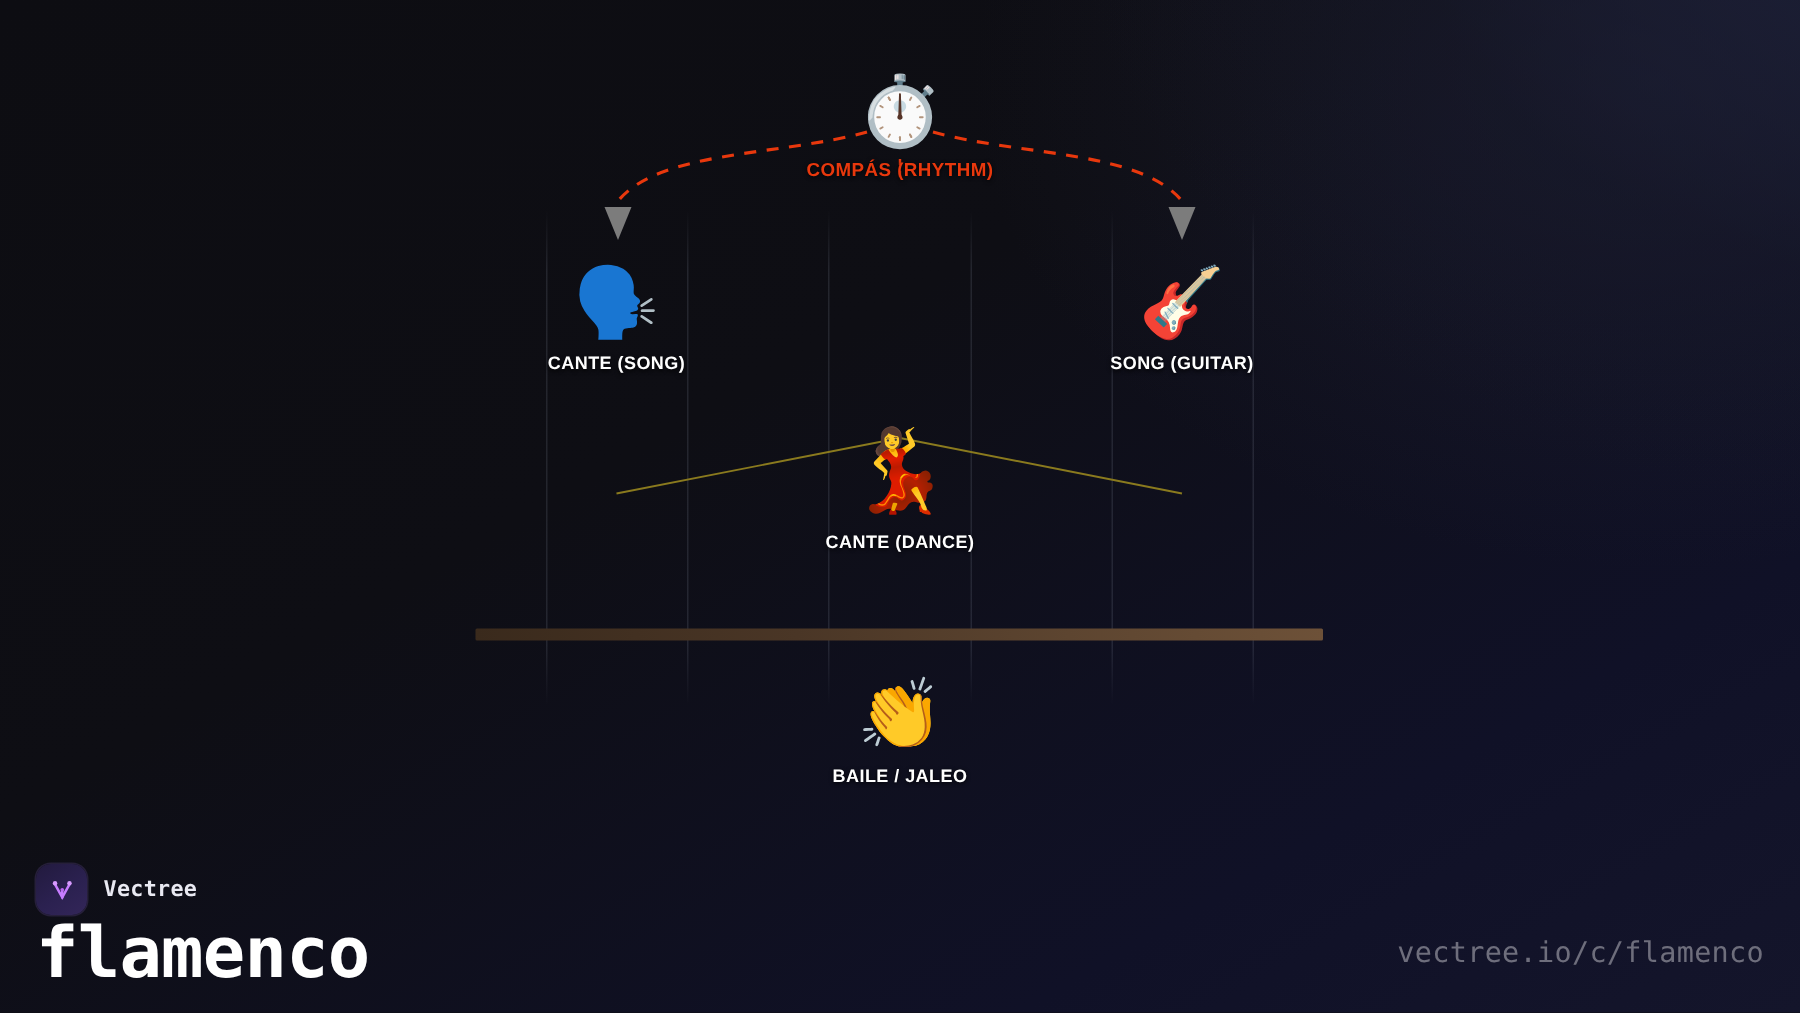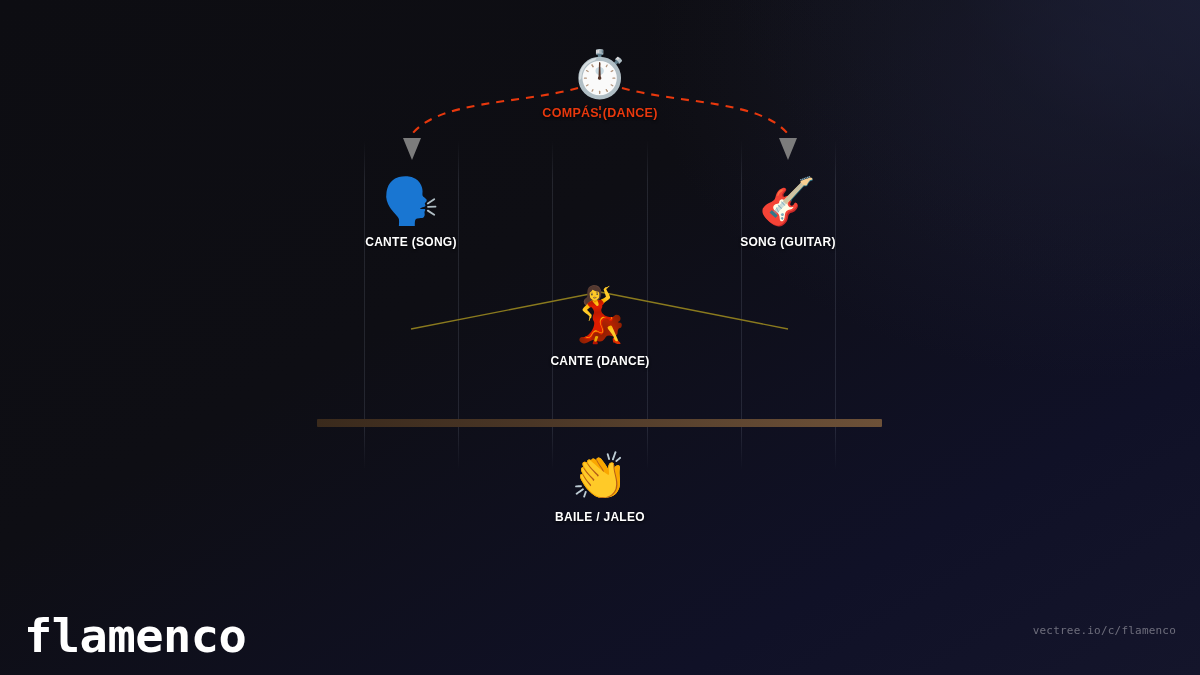--- a/index.html
+++ b/index.html
@@ -127,21 +127,21 @@
     font-size: 47px;
     font-weight: bold;
     color: #ffffff;
     letter-spacing: -0.5px;
   }
   #footer-url {
     position: absolute;
     right: 24px;
     top: 624px;
     font-family: "DejaVu Sans Mono", monospace;
-    font-size: 11px;
+    font-size: 19px;
     color: #6e6e7c;
     letter-spacing: 0.2px;
   }
 </style>
 </head>
 <body>
 
 <div id="stage">
 
   <div class="gridline" style="left:364px;  top:140px; height:330px;"></div>
@@ -164,21 +164,21 @@
 
     <path d="M 411 329 L 600 292" fill="none" stroke="#8a7a1e" stroke-width="1.3"></path>
     <path d="M 600 292 L 788 329" fill="none" stroke="#8a7a1e" stroke-width="1.3"></path>
   </svg>
 
   <div id="stage-bar"></div>
 
   <div class="node" style="left:600px; top:48px;">
     <div class="node-emoji">⏱️</div>
   </div>
-  <div class="edge-label" style="left:600px; top:106px;">COMPÁS (DANCE)</div>
+  <div class="edge-label" style="left:600px; top:106px;">COMPÁS (RHYTHM)</div>
 
   <div class="node" style="left:411px; top:175px;">
     <div class="node-emoji">🗣️</div>
     <div class="node-label">CANTE (SONG)</div>
   </div>
 
   <div class="node" style="left:788px; top:175px;">
     <div class="node-emoji">🎸</div>
     <div class="node-label">SONG (GUITAR)</div>
   </div>
@@ -186,18 +186,32 @@
   <div class="node" style="left:600px; top:282px;">
     <div class="node-emoji" style="font-size:54px; height:64px;">💃</div>
     <div class="node-label">CANTE (DANCE)</div>
   </div>
 
   <div class="node" style="left:600px; top:450px;">
     <div class="node-emoji">👏</div>
     <div class="node-label">BAILE / JALEO</div>
   </div>
 
+  <div id="footer-brand">
+    <div id="brand-logo">
+      <svg width="21" height="21" viewBox="0 0 24 24" aria-hidden="true">
+        <g stroke="#c77dff" stroke-width="1.9" fill="none" stroke-linecap="round">
+          <path d="M6.5 7.5 L12 17.5 L17.5 7.5"></path>
+          <path d="M12 17.5 L12 12.5"></path>
+        </g>
+        <circle cx="6.5" cy="6.6" r="1.7" fill="#d89bff"></circle>
+        <circle cx="17.5" cy="6.6" r="1.7" fill="#d89bff"></circle>
+        <circle cx="12" cy="11.6" r="1.4" fill="#b968f0"></circle>
+      </svg>
+    </div>
+    <div id="brand-name">Vectree</div>
+  </div>
 
   <div id="page-title">flamenco</div>
 
   <div id="footer-url">vectree.io/c/flamenco</div>
 
 </div>
 
 </body></html>

